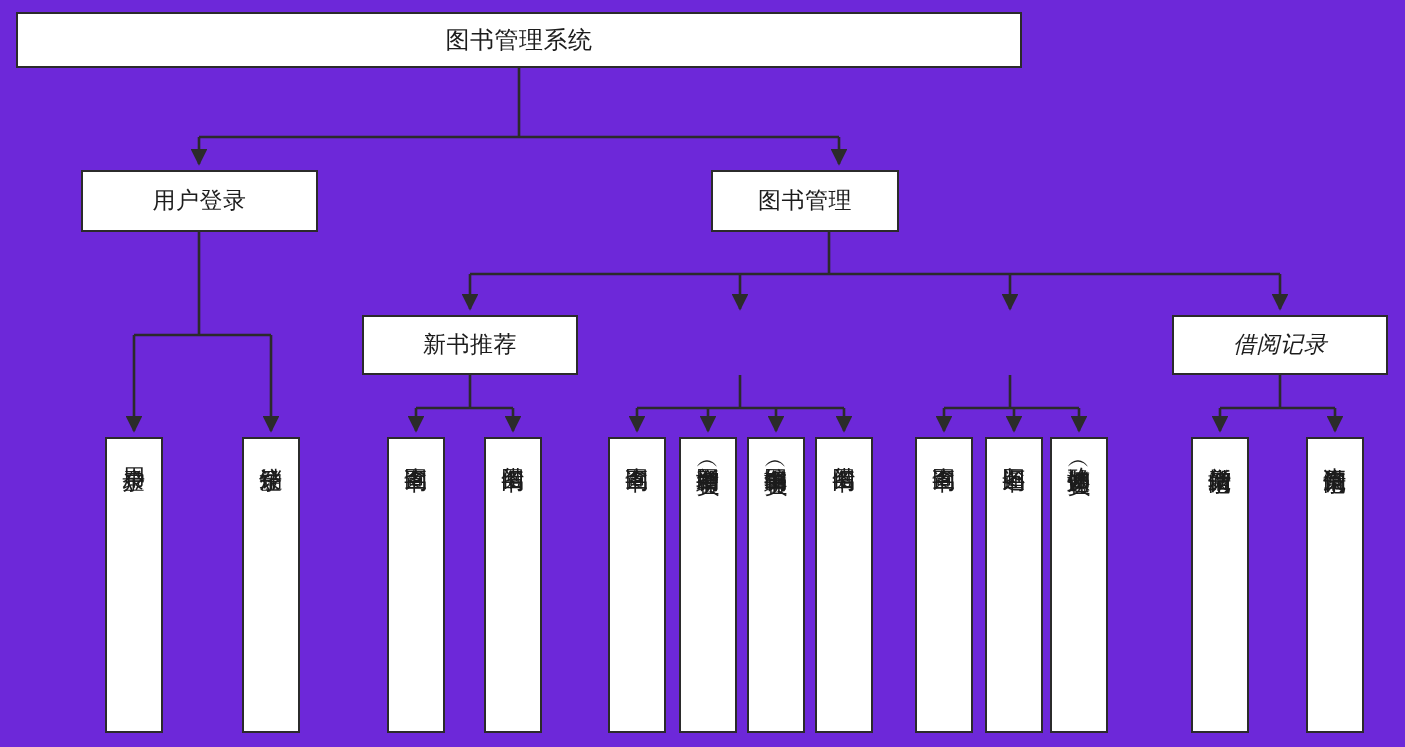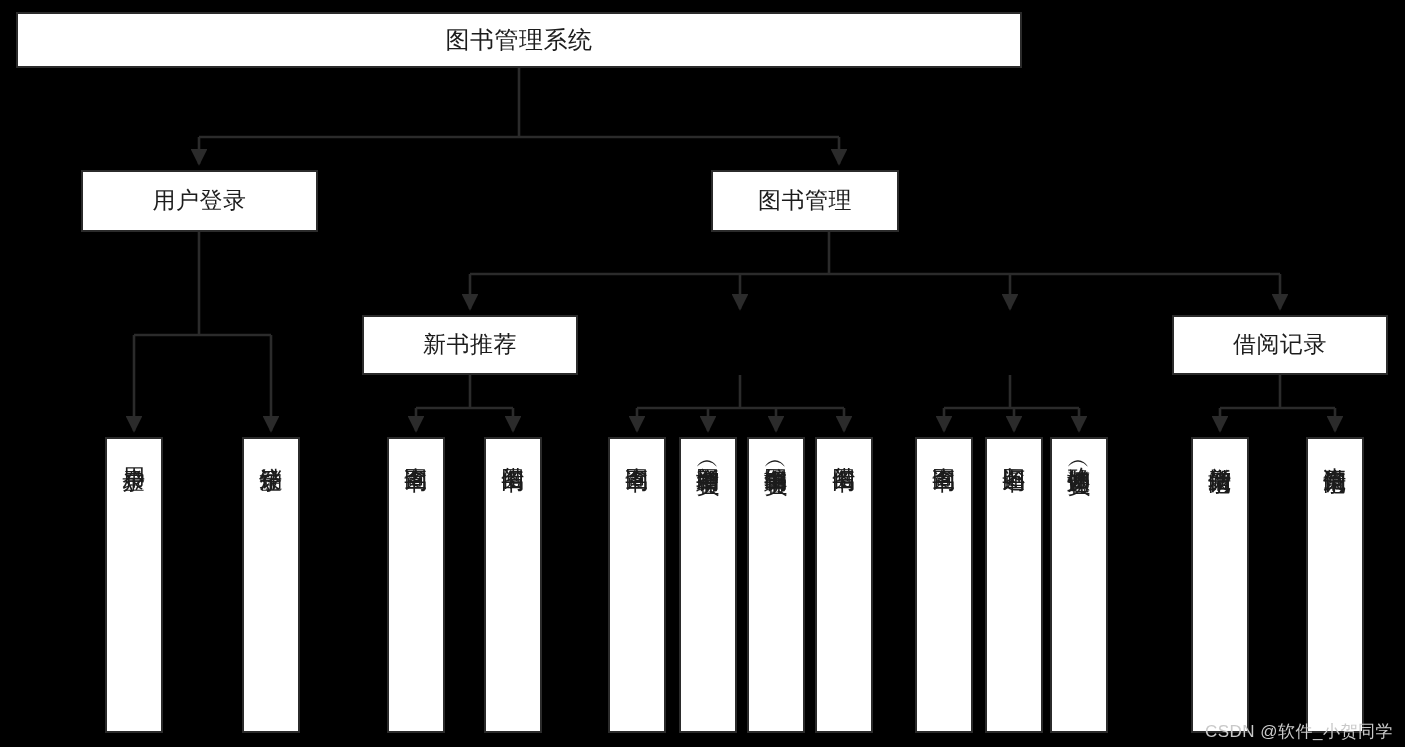--- a/index.html
+++ b/index.html
@@ -7,21 +7,21 @@
     padding: 0;
     background: #ffffff;
   }
   body {
     font-family: "Liberation Sans", "DejaVu Sans", sans-serif;
   }
   #canvas {
     position: relative;
     width: 1405px;
     height: 747px;
-    background: #000000;
+    background: #6d28d9;
     overflow: hidden;
   }
   svg.edges {
     position: absolute;
     left: 0;
     top: 0;
     width: 1405px;
     height: 747px;
     pointer-events: none;
   }
@@ -130,21 +130,21 @@
   <div class="node h" style="left:81px; top:170px; width:237px; height:62px;">
     <span>用户登录</span>
   </div>
   <div class="node h" style="left:711px; top:170px; width:188px; height:62px;">
     <span>图书管理</span>
   </div>
 
   <div class="node h" style="left:362px; top:315px; width:216px; height:60px;">
     <span>新书推荐</span>
   </div>
-  <div class="node h" style="left:1172px; top:315px; width:216px; height:60px;">
+  <div class="node h" style="left:1172px; top:315px; width:216px; height:60px;font-style:italic;">
     <span>借阅记录</span>
   </div>
 
   <div class="node leaf" style="left:105px; top:437px; width:58px; height:296px;">
     <span class="vtext">用户登录</span>
   </div>
   <div class="node leaf" style="left:242px; top:437px; width:58px; height:296px;">
     <span class="vtext">注销登录</span>
   </div>
 
@@ -178,15 +178,14 @@
     <span class="vtext">确认归还（管理员）</span>
   </div>
 
   <div class="node leaf" style="left:1191px; top:437px; width:58px; height:296px;">
     <span class="vtext">新增借阅记录</span>
   </div>
   <div class="node leaf" style="left:1306px; top:437px; width:58px; height:296px;">
     <span class="vtext">查询借阅记录</span>
   </div>
 
-  <div class="watermark">CSDN @软件_小贺同学</div>
 
 </div>
 
 </body></html>

